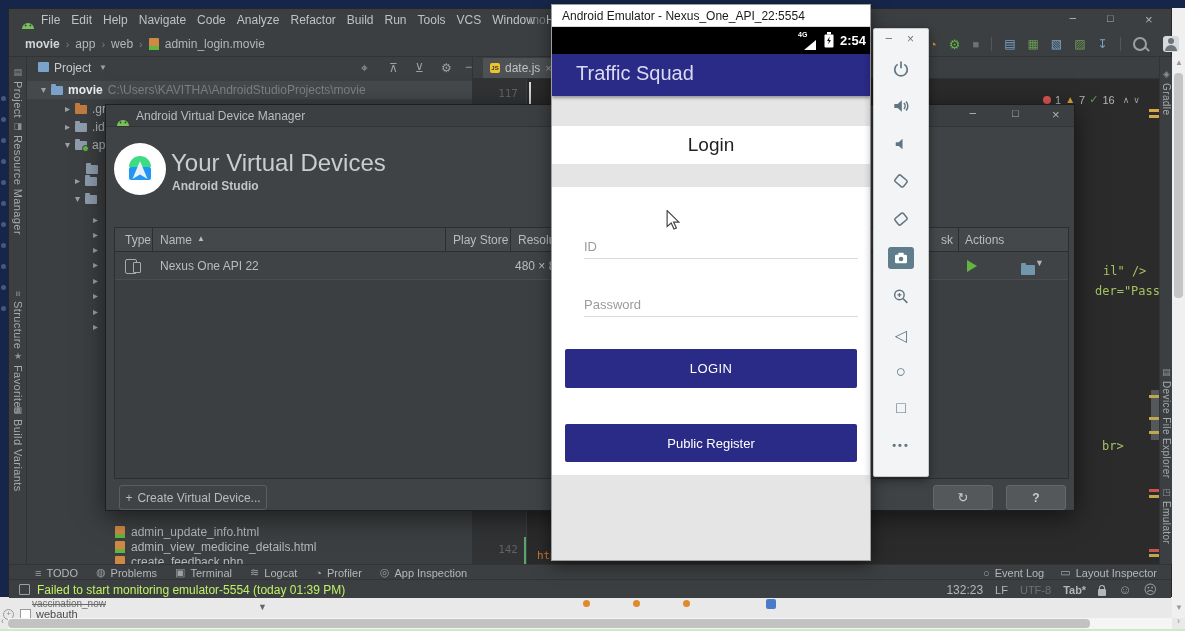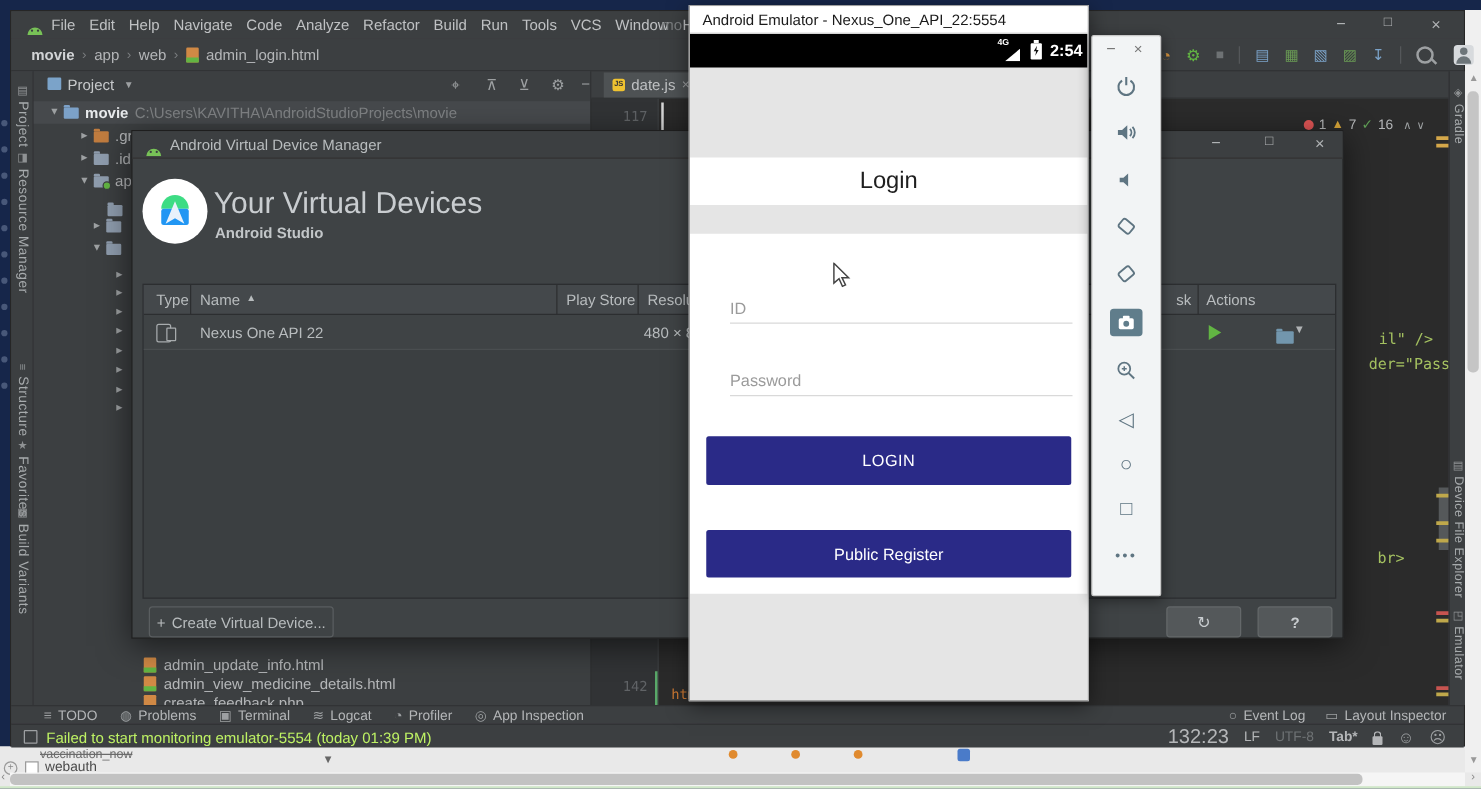--- a/index.html
+++ b/index.html
@@ -112,21 +112,21 @@
 
   <div class="abs" style="left:0;top:22px;width:100%;height:26px;background:#3c3f41;border-bottom:1px solid #313335;box-sizing:border-box;">
     <div class="abs" style="left:16px;top:0;height:26px;display:flex;align-items:center;gap:6px;">
       <span class="crumb" style="font-weight:bold;color:#d2d4d6;">movie</span>
       <span class="crumbsep">›</span>
       <span class="crumb">app</span>
       <span class="crumbsep">›</span>
       <span class="crumb">web</span>
       <span class="crumbsep">›</span>
       <span class="htmlic"></span>
-      <span class="crumb">admin_login.html</span>
+      <span class="crumb">admin_login.movie</span>
     </div>
 
     <div class="abs" style="left:920px;top:0;height:26px;display:flex;align-items:center;gap:12px;">
       <span style="color:#cf8e3c;font-size:13px;">◔</span>
       <span style="color:#62b543;font-size:13px;">⚙</span>
       <span style="color:#6e7274;font-size:11px;">■</span>
       <span style="width:1px;height:14px;background:#54575a;"></span>
       <span style="color:#7ba3c9;font-size:12px;">▤</span>
       <span style="color:#6a9a55;font-size:12px;">▦</span>
       <span style="color:#7ba3c9;font-size:12px;">▧</span>
@@ -331,21 +331,21 @@
           <span class="tgl">▭</span>
           <span>Layout Inspector</span>
         </span>
     </div>
   </div>
 
   <div class="abs" style="left:0;top:570px;width:100%;height:19px;background:#3c3f41;border-top:1px solid #313335;box-sizing:border-box;">
     <span class="abs" style="left:10px;top:4px;width:9px;height:9px;border:1.4px solid #9da0a2;border-radius:1px;"></span>
     <span class="abs" style="left:28px;top:3px;font-size:12px;color:#bef264;">Failed to start monitoring emulator-5554 (today 01:39 PM)</span>
     <div class="abs" style="right:14px;top:0;height:19px;display:flex;align-items:center;gap:12px;">
-      <span style="font-size:16px;color:#b4b6b8;">132:23</span>
+      <span style="font-size:12px;color:#b4b6b8;">132:23</span>
       <span style="font-size:11px;color:#b4b6b8;">LF</span>
       <span style="font-size:11px;color:#6e7274;">UTF-8</span>
       <span style="font-size:11px;color:#b4b6b8;font-weight:bold;">Tab*</span>
       <span class="lockicon"></span>
       <span style="font-size:13px;color:#9da0a2;">☺</span>
       <span style="font-size:13px;color:#9da0a2;">☹</span>
     </div>
   </div>
 </div>
 
@@ -429,20 +429,23 @@
       <span class="abs" style="left:272px;top:5px;">
         <svg width="10" height="16" viewBox="0 0 10 16">
             <rect x="3" y="0" width="4" height="2.5" fill="#fff"></rect>
             <rect x="0.5" y="2.5" width="9" height="13" rx="1" fill="#fff"></rect>
             <path d="M5.6 4.5L3 9h1.9l-.7 3.5L6.9 8H5.1z" fill="#111"></path>
           </svg>
       </span>
       <span class="abs" style="left:288px;top:6px;font-size:13px;color:#fff;font-weight:bold;">2:54</span>
     </div>
 
+    <div class="abs" style="left:0;top:27px;width:100%;height:42px;background:var(--navy);box-shadow:0 2px 3px rgba(0,0,0,.35);">
+      <span class="abs" style="left:24px;top:8px;font-size:20px;color:#d9dbf2;">Traffic Squad</span>
+    </div>
 
     <div class="abs" style="left:0;top:99px;width:100%;height:38px;background:#fff;display:flex;align-items:center;justify-content:center;">
       <span style="font-size:19px;color:#1f1f1f;">Login</span>
     </div>
 
     <div class="abs" style="left:0;top:160px;width:100%;height:288px;background:#fff;">
       <input type="password" style="position: absolute; left: 32px; top: 106px; width: 274px; border-top: none; border-right: none; border-left: none; border-image: initial; border-bottom: 1px solid rgb(217, 217, 217); background: transparent; font-size: 13px; font-family: &quot;Liberation Sans&quot;, sans-serif; padding: 4px 0px; color: rgb(51, 51, 51);" placeholder="Password">
       <input type="text" style="position: absolute; left: 32px; top: 48px; width: 274px; border-top: none; border-right: none; border-left: none; border-image: initial; border-bottom: 1px solid rgb(217, 217, 217); background: transparent; font-size: 13px; font-family: &quot;Liberation Sans&quot;, sans-serif; padding: 4px 0px; color: rgb(51, 51, 51);" placeholder="ID">
       <div class="abs" style="left:13px;top:162px;width:292px;height:39px;background:var(--navy);border-radius:2px;display:flex;align-items:center;justify-content:center;">
         <span style="font-size:13px;color:#fff;letter-spacing:.4px;">LOGIN</span>

